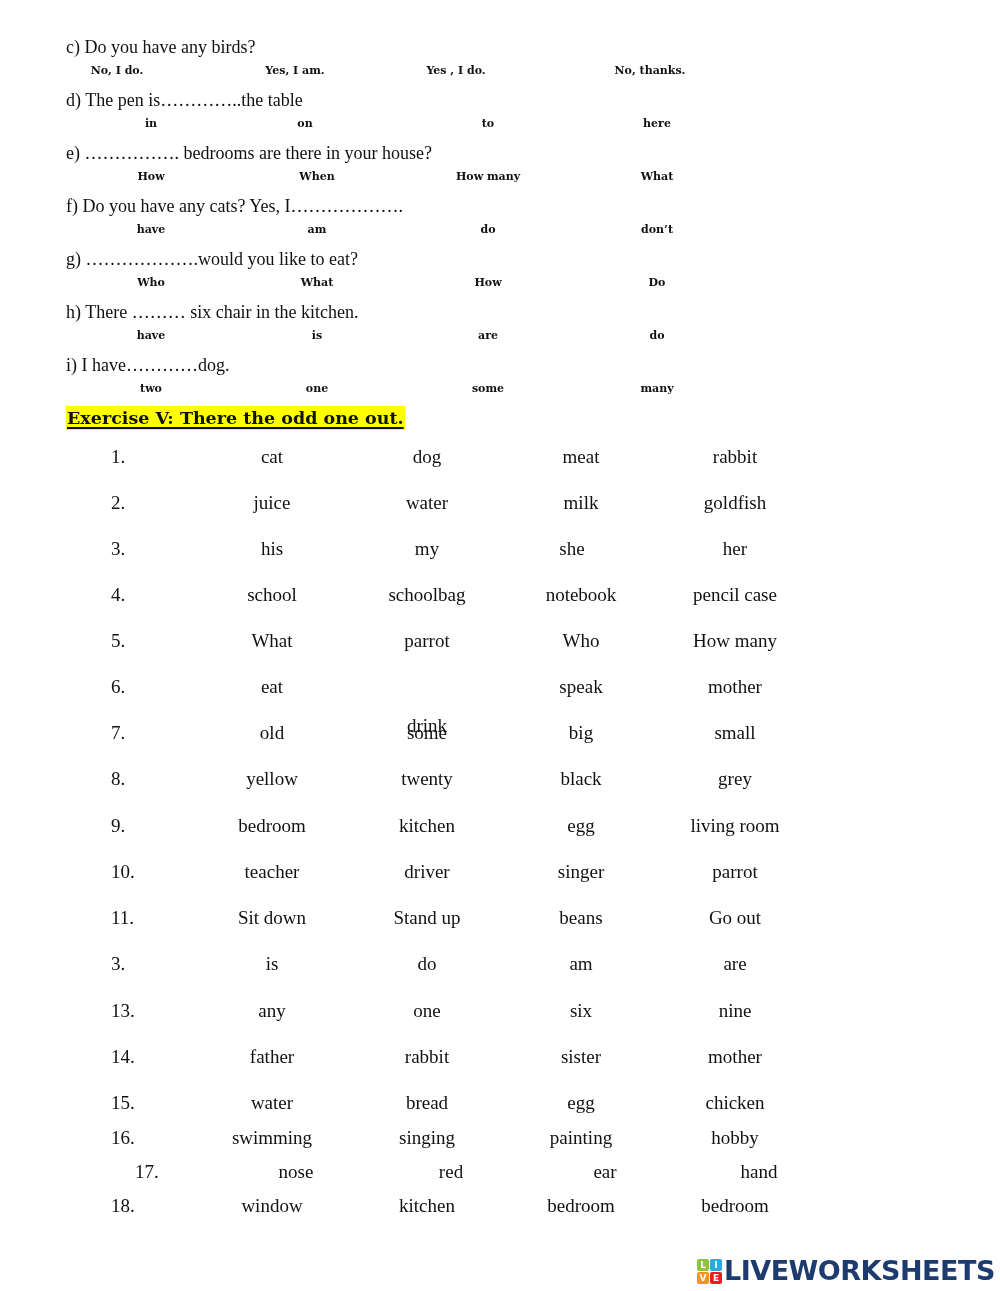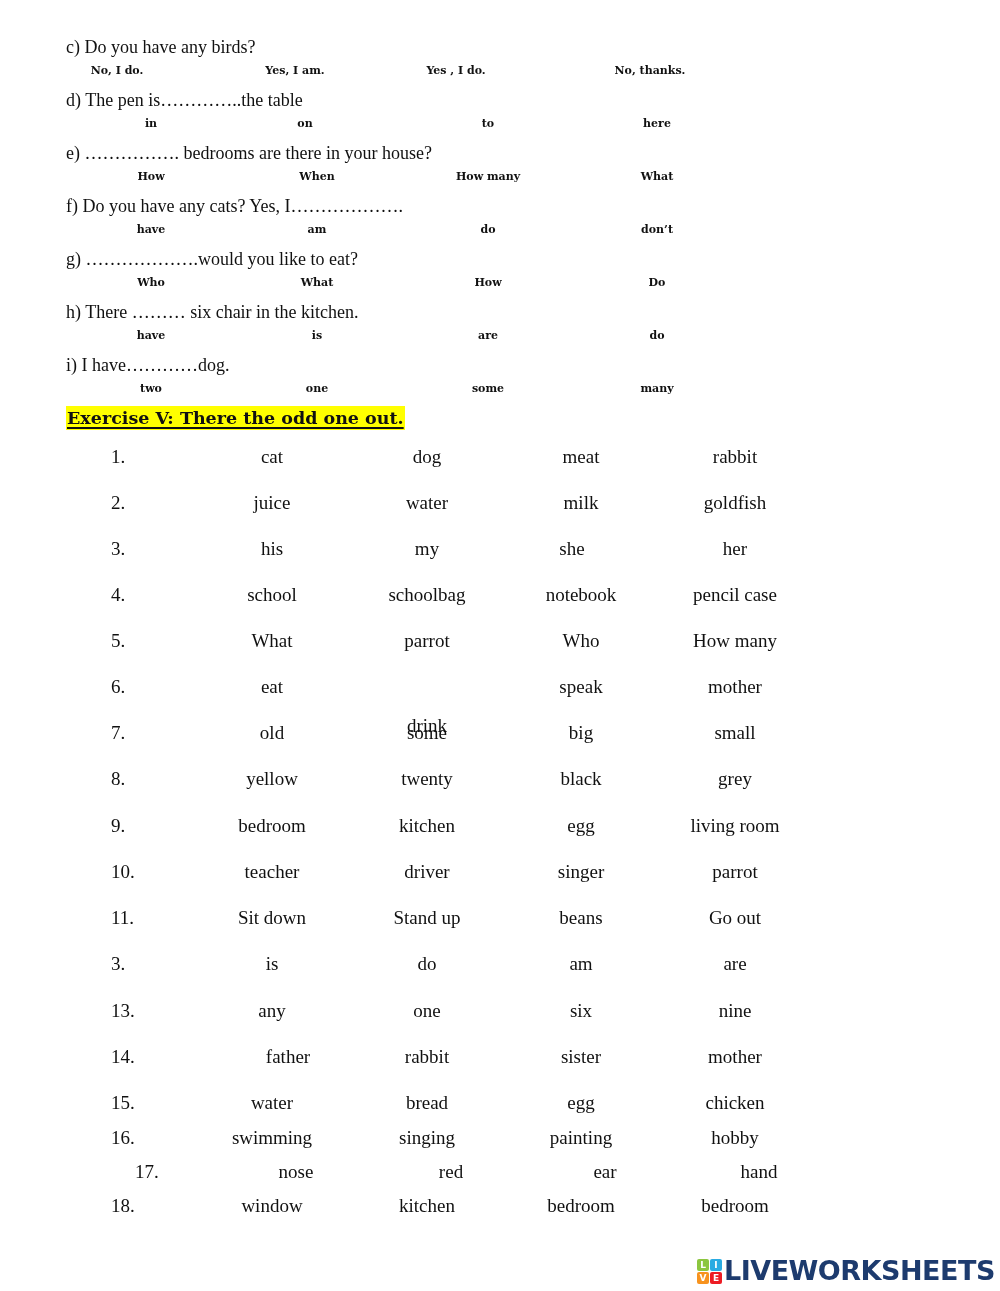--- a/index.html
+++ b/index.html
@@ -178,21 +178,21 @@
     </div>
     <div class="row" style="top: 1000px;">
       <span class="num">13.</span>
       <span class="w" style="left: 272px;">any</span>
       <span class="w" style="left: 427px;">one</span>
       <span class="w" style="left: 581px;">six</span>
       <span class="w" style="left: 735px;">nine</span>
     </div>
     <div class="row" style="top: 1046px;">
       <span class="num">14.</span>
-      <span class="w" style="left: 272px; margin-left: 16px;">father</span>
+      <span class="w" style="left: 272px;">father</span>
       <span class="w" style="left: 427px;">rabbit</span>
       <span class="w" style="left: 581px;">sister</span>
       <span class="w" style="left: 735px;">mother</span>
     </div>
     <div class="row" style="top: 1092px;">
       <span class="num">15.</span>
       <span class="w" style="left: 272px;">water</span>
       <span class="w" style="left: 427px;">bread</span>
       <span class="w" style="left: 581px;">egg</span>
       <span class="w" style="left: 735px;">chicken</span>

